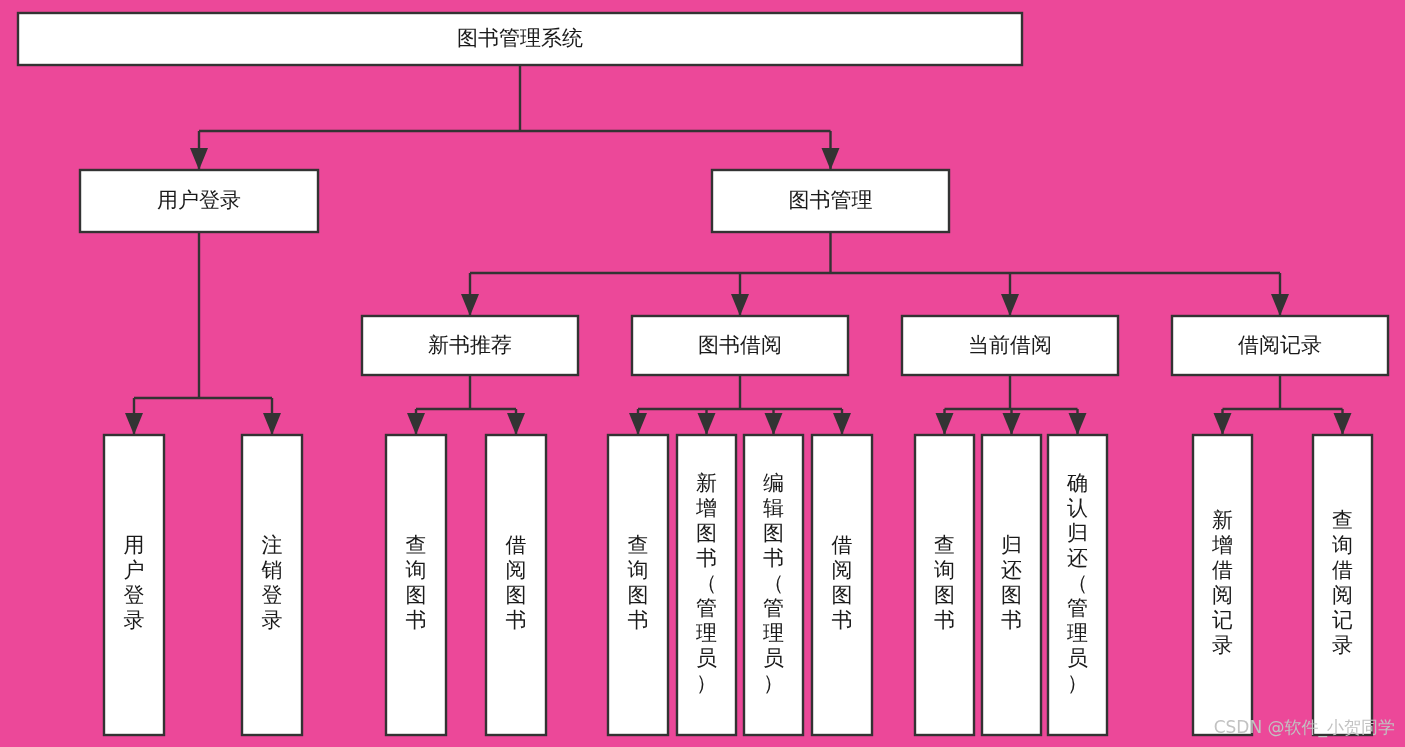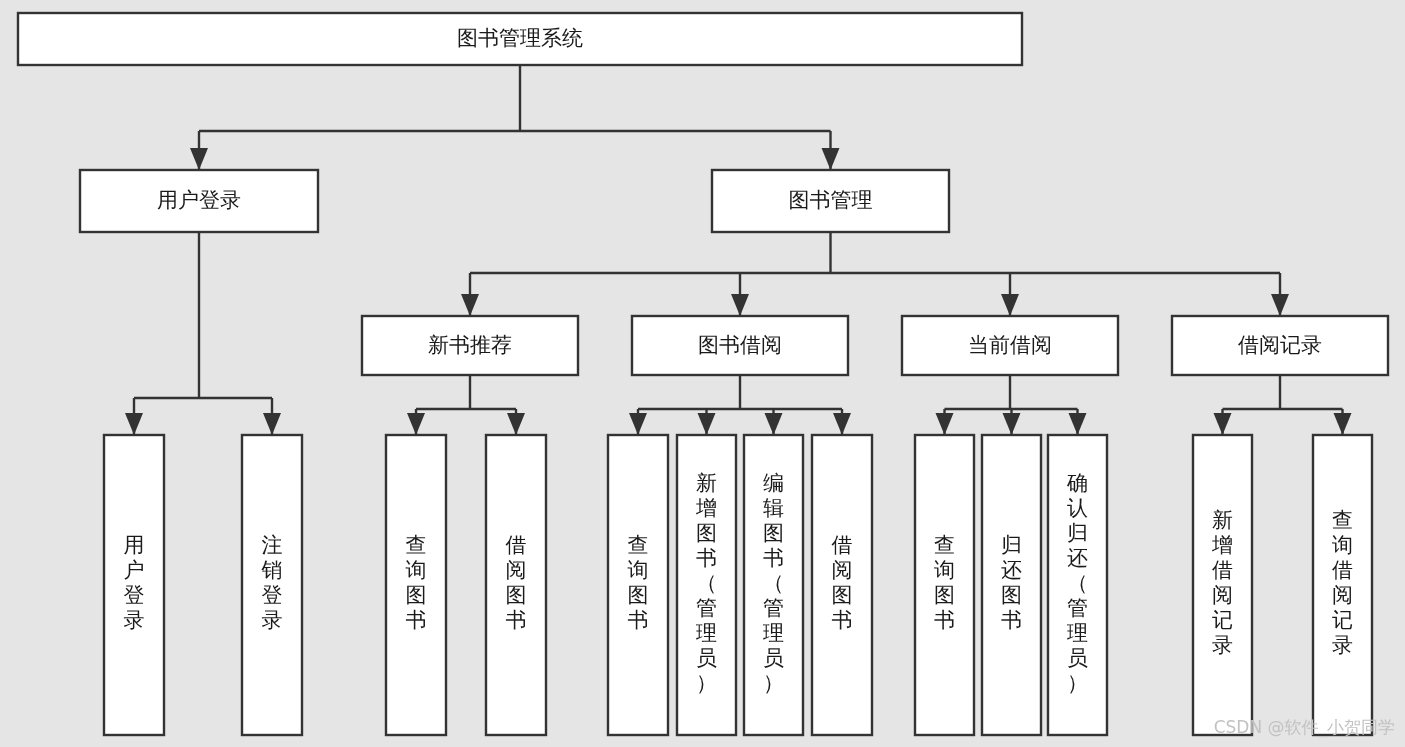--- a/index.html
+++ b/index.html
@@ -11,21 +11,21 @@
   body {
     width: 1405px;
     height: 747px;
     font-family: "DejaVu Sans", "Liberation Sans", sans-serif;
     overflow: hidden;
   }
   #diagram-root {
     position: relative;
     width: 1405px;
     height: 747px;
-    background: #e5e5e5;
+    background: #ec4899;
   }
   svg.diagram-canvas {
     position: absolute;
     left: 0;
     top: 0;
     width: 1405px;
     height: 747px;
     display: block;
   }
   .node-box {

